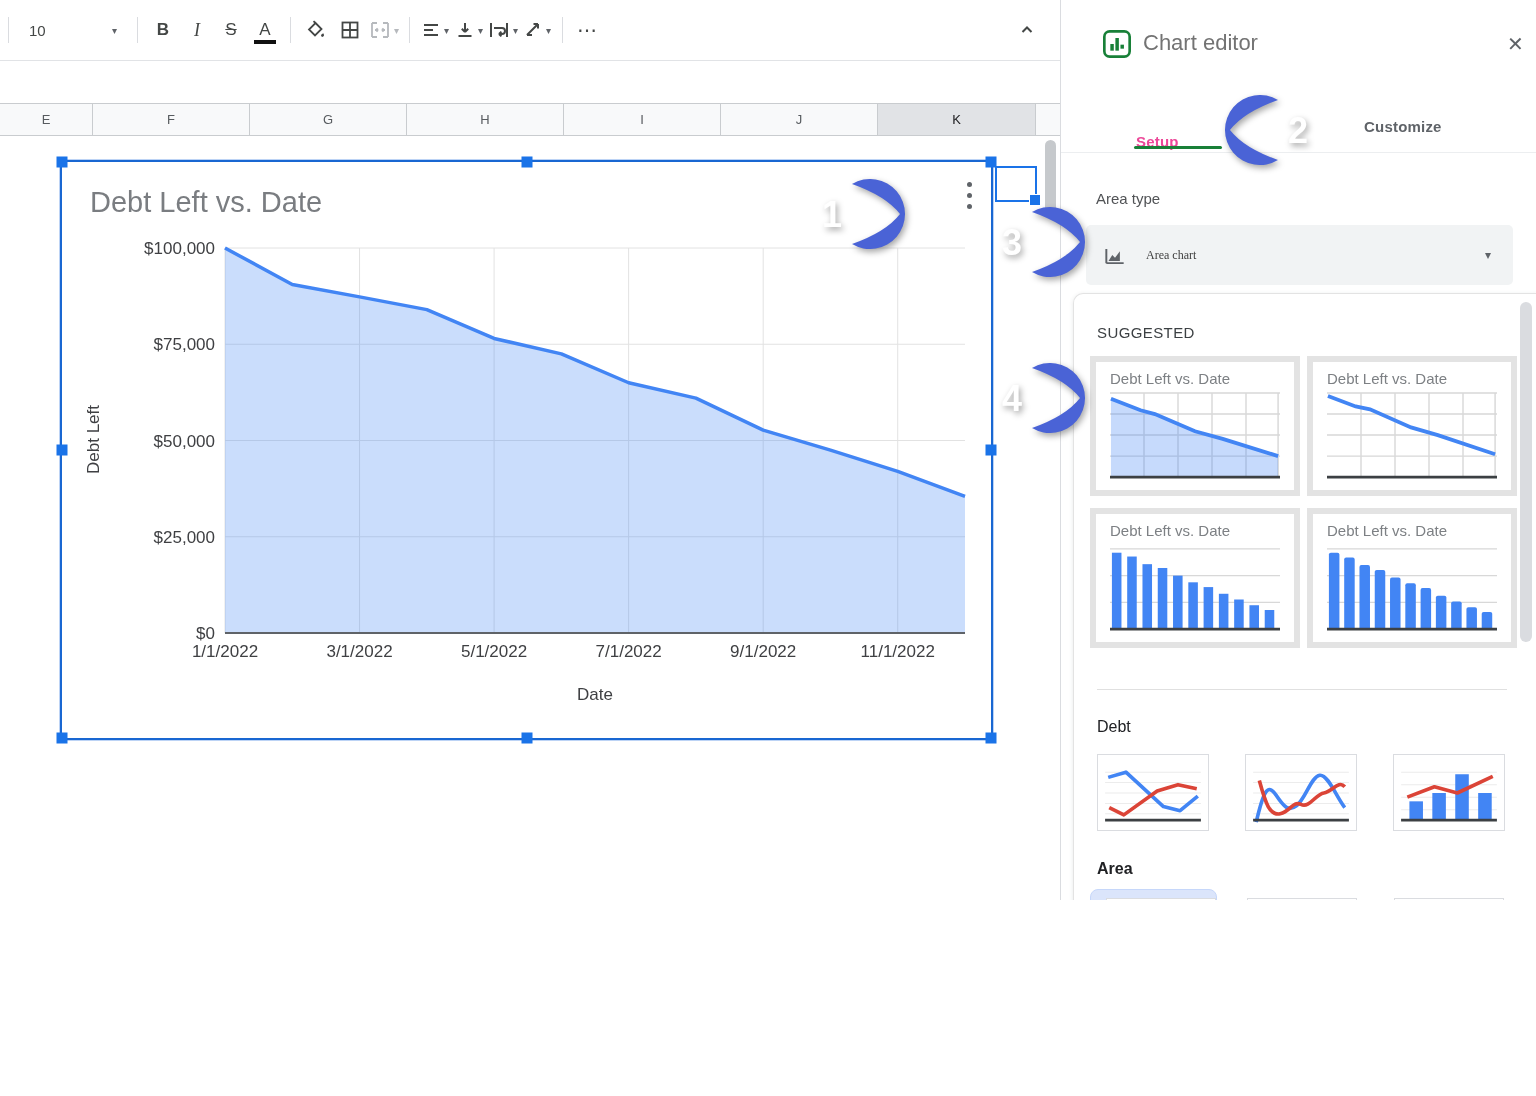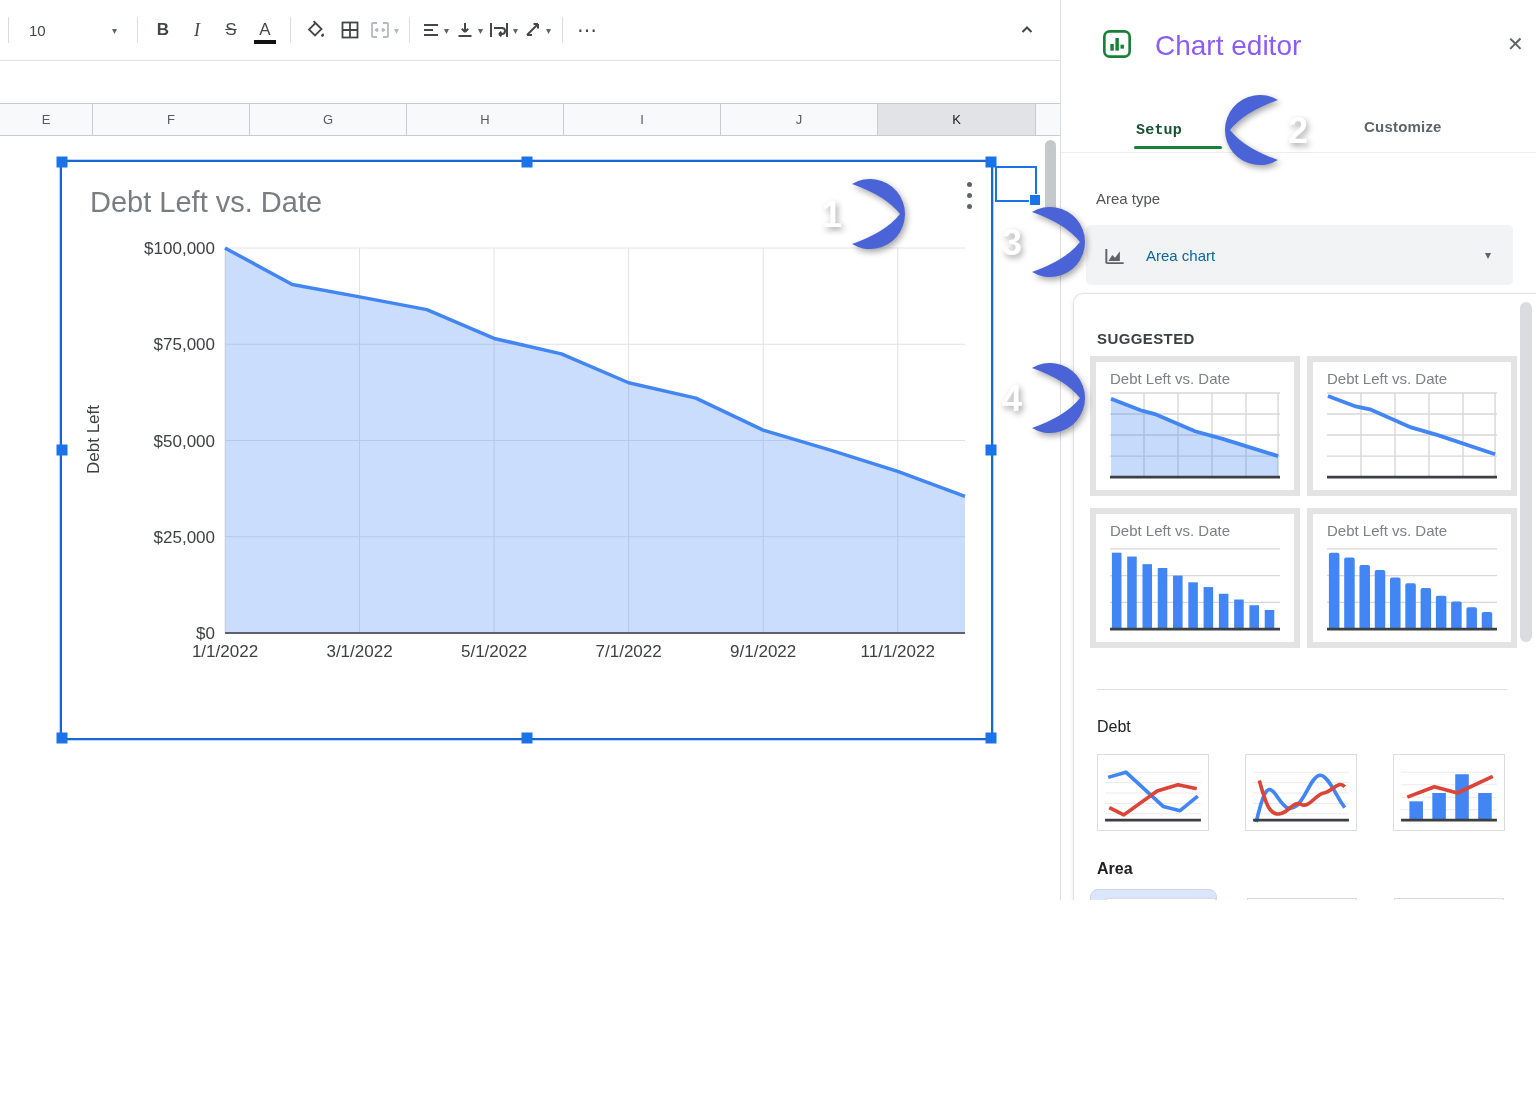--- a/index.html
+++ b/index.html
@@ -30,34 +30,34 @@
   #plot-svg{left:0;top:0;}
   #ylabel{left:24px;top:175px;height:210px;writing-mode:vertical-rl;transform:rotate(180deg);font-size:17px;color:#3f4043;text-align:center;}
   #xlabel{left:165px;top:525px;width:740px;text-align:center;font-size:17px;color:#3f4043;}
   .kebab{display:flex;flex-direction:column;gap:6px;}
   .kebab i{width:5px;height:5px;border-radius:50%;background:#5f6368;}
   
   #active-cell{left:995px;top:166px;width:42px;height:36px;border:2px solid #1a73e8;box-sizing:border-box;}
   #fill-handle{right:-6px;bottom:-6px;width:10px;height:10px;background:#1a73e8;border:1px solid #fff;}
   
   #panel{left:1060px;top:0;width:476px;height:1096px;background:#fff;border-left:1px solid #dadce0;box-sizing:border-box;}
-  #panel-title{left:94px;top:30px;font-size:28px;color:#8b5cf6;}
+  #panel-title{left:82px;top:30px;font-size:22px;color:#737373;}
   #panel-close{left:446px;top:32px;font-size:20px;color:#5f6368;}
   .tab{font-size:15px;font-weight:bold;letter-spacing:.2px;}
-  #tab-setup{left:75px;top:122px;color:#14532d;font-family:Liberation Mono, monospace;}
+  #tab-setup{left:75px;top:133px;color:#ec4899;}
   #tab-underline{left:73px;top:146px;width:88px;height:3px;background:#188038;border-radius:2px;}
   #tab-customize{left:303px;top:118px;color:#5f6368;}
   #tab-divider{left:0;top:152px;width:476px;height:1px;background:#eceef0;}
   #charttype-label{left:35px;top:190px;font-size:15px;color:#515356;}
   #charttype-dd{left:25px;top:225px;width:427px;height:60px;background:#f1f3f4;border-radius:5px;display:flex;align-items:center;}
-  #charttype-dd .lbl{font-size:15px;color:#0369a1;margin-left:18px;}
+  #charttype-dd .lbl{font-size:12px;color:#404040;margin-left:18px;font-family:Liberation Serif, serif;}
   #dd-caret{position:absolute;right:22px;font-size:12px;color:#5f6368;}
   
   #sugg-card{left:12px;top:293px;width:464px;height:803px;background:#fff;border-left:1px solid #e3e3e3;border-top:1px solid #e3e3e3;border-top-left-radius:10px;box-shadow:0 1px 4px rgba(60,64,67,.12);box-sizing:border-box;}
-  #sugg-label{left:23px;top:30px;font-size:15px;font-weight:bold;color:#3c4043;letter-spacing:.4px;margin-top:6px;}
+  #sugg-label{left:23px;top:30px;font-size:15px;font-weight:normal;color:#3c4043;letter-spacing:.4px;}
   .sug-tile{position:absolute;width:210px;height:140px;border:6px solid #e3e3e3;background:#fff;box-sizing:border-box;}
   .sug-title{font-size:15px;color:#7d8084;margin:8px 0 2px 14px;}
   .mini-tile{position:absolute;width:112px;height:77px;border:1px solid #dadce0;background:#fff;box-sizing:border-box;display:flex;align-items:center;justify-content:center;}
   .sec-label{font-size:16px;color:#202124;}
   #sel-wrap{left:16px;top:595px;width:127px;height:92px;background:#dbe5fb;border:1px solid #c6d7fa;border-radius:8px;box-sizing:border-box;}
   #card-scroll-thumb{left:446px;top:8px;width:12px;height:340px;background:#dadce0;border-radius:6px;}
   .divider{background:#e0e0e0;height:1px;}
   
   .badge{filter:drop-shadow(2px 3px 3px rgba(0,0,0,.35));}
   .badge text{font-size:36px;font-weight:bold;fill:#fff;font-family:"Liberation Sans",sans-serif;}
@@ -175,20 +175,21 @@
         <text x="155" y="286.5" text-anchor="end" fill="#3f4043" font-size="17">$50,000</text>
         <line x1="165" y1="184.25" x2="905" y2="184.25" stroke="#e2e2e2" stroke-width="1"></line>
         <text x="155" y="190.25" text-anchor="end" fill="#3f4043" font-size="17">$75,000</text>
         <line x1="165" y1="88" x2="905" y2="88" stroke="#e2e2e2" stroke-width="1"></line>
         <text x="155" y="94" text-anchor="end" fill="#3f4043" font-size="17">$100,000</text>
         <path d="M165,88 L232.27272727272725,124.57499999999999 L299.5454545454545,136.895 L366.8181818181818,149.60000000000002 L434.09090909090907,178.475 L501.3636363636364,193.875 L568.6363636363636,222.75 L635.909090909091,238.15 L703.1818181818181,270.105 L770.4545454545455,290.125 L837.7272727272727,311.30000000000007 L905,336.32500000000005 L905,473 L165,473 Z" fill="rgba(66,133,244,0.28)"></path>
         <path d="M165,88 L232.27272727272725,124.57499999999999 L299.5454545454545,136.895 L366.8181818181818,149.60000000000002 L434.09090909090907,178.475 L501.3636363636364,193.875 L568.6363636363636,222.75 L635.909090909091,238.15 L703.1818181818181,270.105 L770.4545454545455,290.125 L837.7272727272727,311.30000000000007 L905,336.32500000000005" fill="none" stroke="#4285f4" stroke-width="3.5" stroke-linejoin="round"></path>
         <line x1="165" y1="473" x2="905" y2="473" stroke="#5f6368" stroke-width="2"></line>
       </svg>
     <div id="ylabel" class="abs">Debt Left</div>
+    <div id="xlabel" class="abs">Date</div>
     <div class="abs kebab" style="left:903px;top:18px;padding:4px;">
       <i></i>
         <i></i>
         <i></i>
     </div>
   </div>
 
   <div id="chart-sel" class="abs">
     <div class="handle" style="left:0;top:0;"></div>
     <div class="handle" style="left:50%;top:0;"></div>

